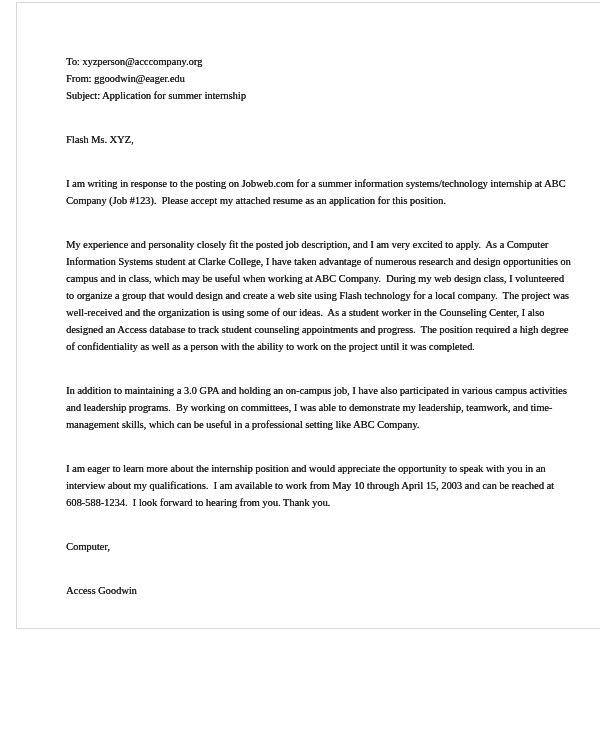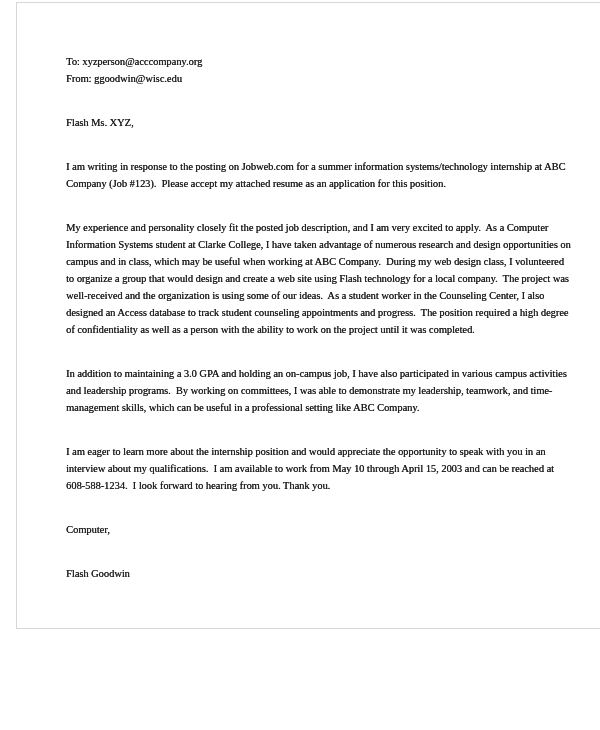--- a/index.html
+++ b/index.html
@@ -54,31 +54,32 @@
   }
 </style>
 </head>
 <body>
 
 <div class="page">
   <div class="letter">
 
     <div class="header-block">
       <div class="header-line">To: xyzperson@acccompany.org</div>
-      <div class="header-line">From: ggoodwin@wisc.edu</div>
+      <div class="header-line">From: ggoodwin@eager.edu</div>
+      <div class="header-line">Subject: Application for summer internship</div>
     </div>
 
     <p class="block">Flash Ms. XYZ,</p>
 
     <p class="block">I am writing in response to the posting on Jobweb.com for a summer information systems/technology internship at ABC Company (Job #123).  Please accept my attached resume as an application for this position.</p>
 
     <p class="block">My experience and personality closely fit the posted job description, and I am very excited to apply.  As a Computer Information Systems student at Clarke College, I have taken advantage of numerous research and design opportunities on campus and in class, which may be useful when working at ABC Company.  During my web design class, I volunteered to organize a group that would design and create a web site using Flash technology for a local company.  The project was well-received and the organization is using some of our ideas.  As a student worker in the Counseling Center, I also designed an Access database to track student counseling appointments and progress.  The position required a high degree of confidentiality as well as a person with the ability to work on the project until it was completed.</p>
 
     <p class="block">In addition to maintaining a 3.0 GPA and holding an on-campus job, I have also participated in various campus activities and leadership programs.  By working on committees, I was able to demonstrate my leadership, teamwork, and time-management skills, which can be useful in a professional setting like ABC Company.</p>
 
     <p class="block">I am eager to learn more about the internship position and would appreciate the opportunity to speak with you in an interview about my qualifications.  I am available to work from May 10 through April 15, 2003 and can be reached at 608-588-1234.  I look forward to hearing from you. Thank you.</p>
 
     <p class="block">Computer,</p>
 
-    <p class="block">Flash Goodwin</p>
+    <p class="block">Access Goodwin</p>
 
   </div>
 </div>
 
 </body></html>

